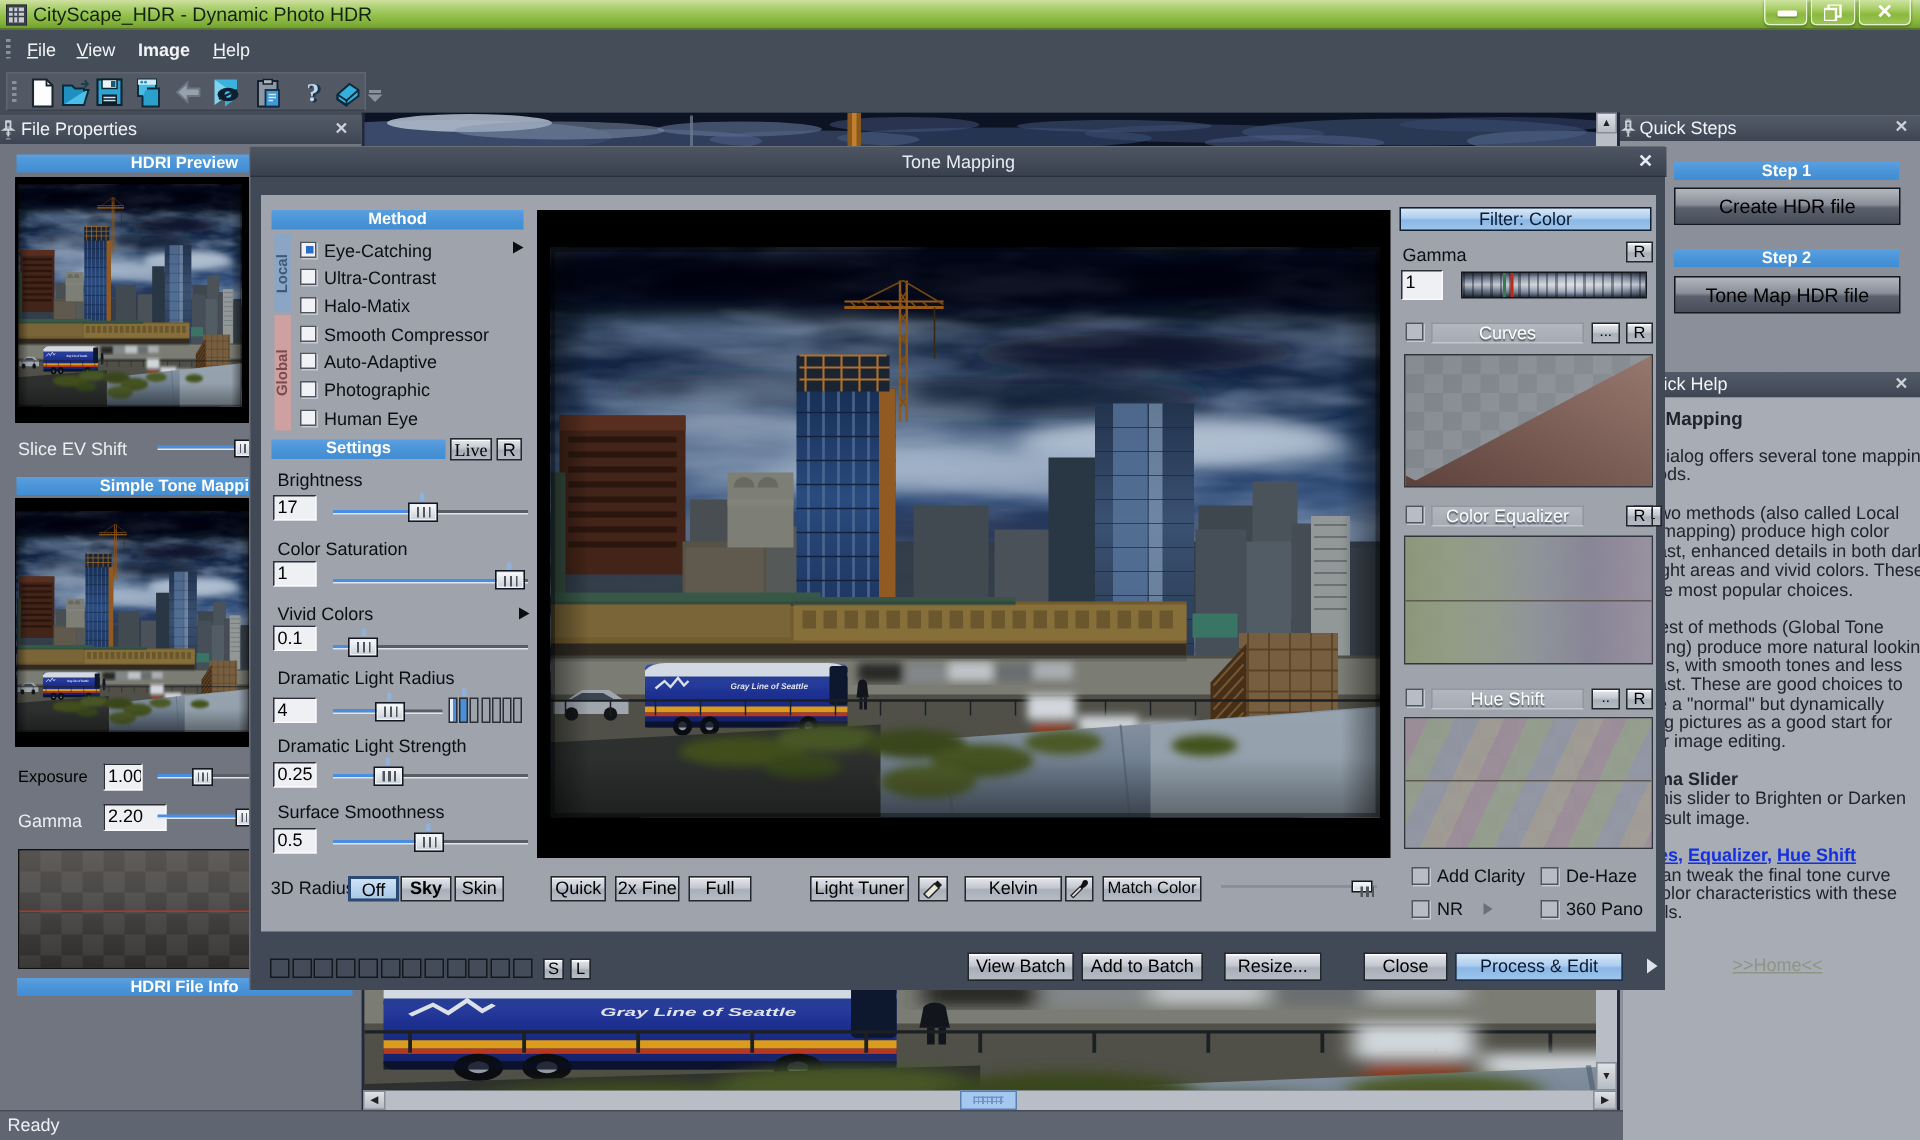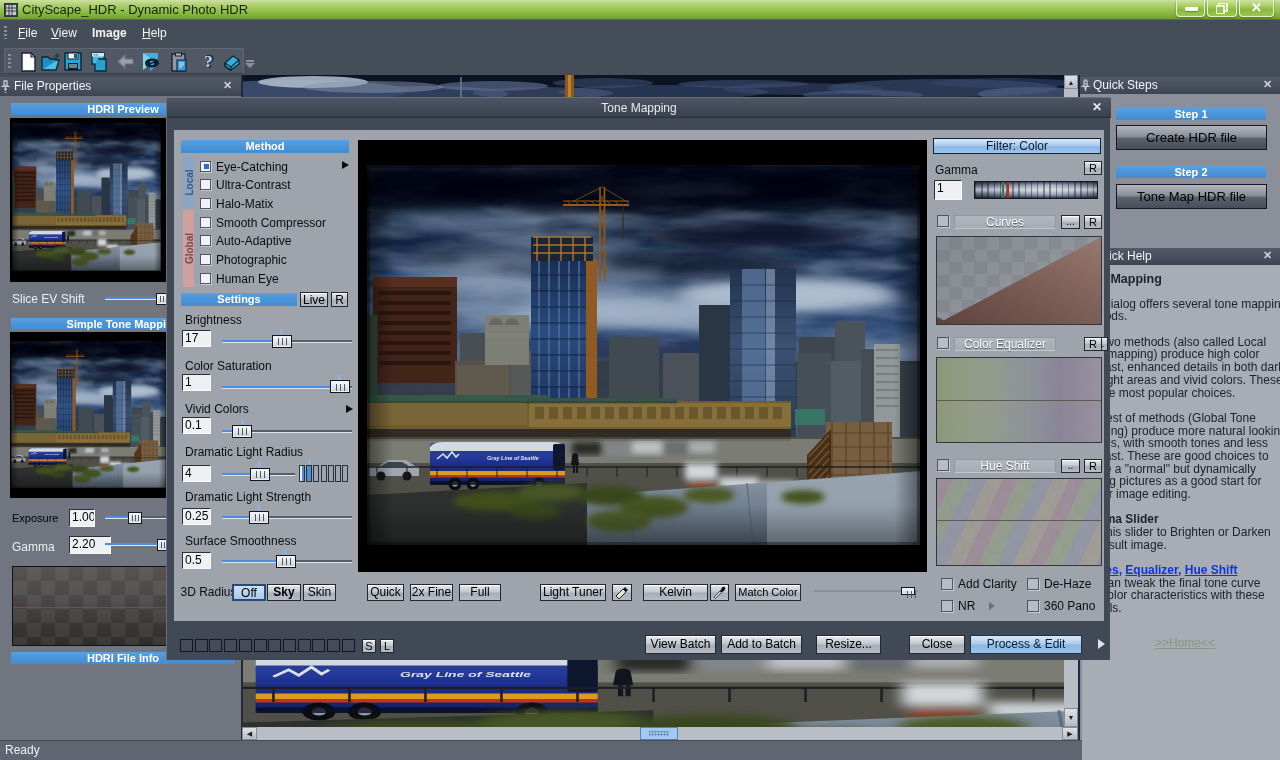--- a/index.html
+++ b/index.html
@@ -186,21 +186,21 @@
     <div class="cb" style="left:26px;top:86.6px;"></div>
       <div class="slabel" style="left:42px;top:85.6px;">Smooth Compressor</div>
     <div class="cb" style="left:26px;top:105.3px;"></div>
       <div class="slabel" style="left:42px;top:104.3px;">Auto-Adaptive</div>
     <div class="cb" style="left:26px;top:124.3px;"></div>
       <div class="slabel" style="left:42px;top:123.3px;">Photographic</div>
     <div class="cb" style="left:26px;top:143px;"></div>
       <div class="slabel" style="left:42px;top:142px;">Human Eye</div>
 
     <div class="bluebar" style="left:7px;top:163px;width:116px;height:13px;line-height:13px;">Settings</div>
-    <div class="btn" style="left:126px;top:162px;width:28px;height:15px;font-size:12px;line-height:14px;">Live</div>
+    <div class="btn" style="left:126px;top:162px;width:28px;height:15px;font-size:12px;line-height:14px;font-family:Liberation Serif, serif;">Live</div>
     <div class="btn" style="left:157px;top:162px;width:17px;height:15px;font-size:12px;line-height:14px;">R</div>
 
     <div class="slabel" style="left:11px;top:183px;">Brightness</div>
     <div class="inputbox" style="left:8px;top:200px;width:29px;height:17px;">17</div>
     <div class="track" style="left:48px;top:210px;width:130px;"></div>
     <div class="trackb" style="left:48px;top:210px;width:50px;"></div>
     <div class="trackw" style="left:48px;top:212px;width:130px;"></div>
     <div class="dtick" style="left:106px;top:199px;"></div>
     <div class="dthumb" style="left:97.5px;top:204.5px;"></div>
     <div class="slabel" style="left:11px;top:229px;">Color Saturation</div>

